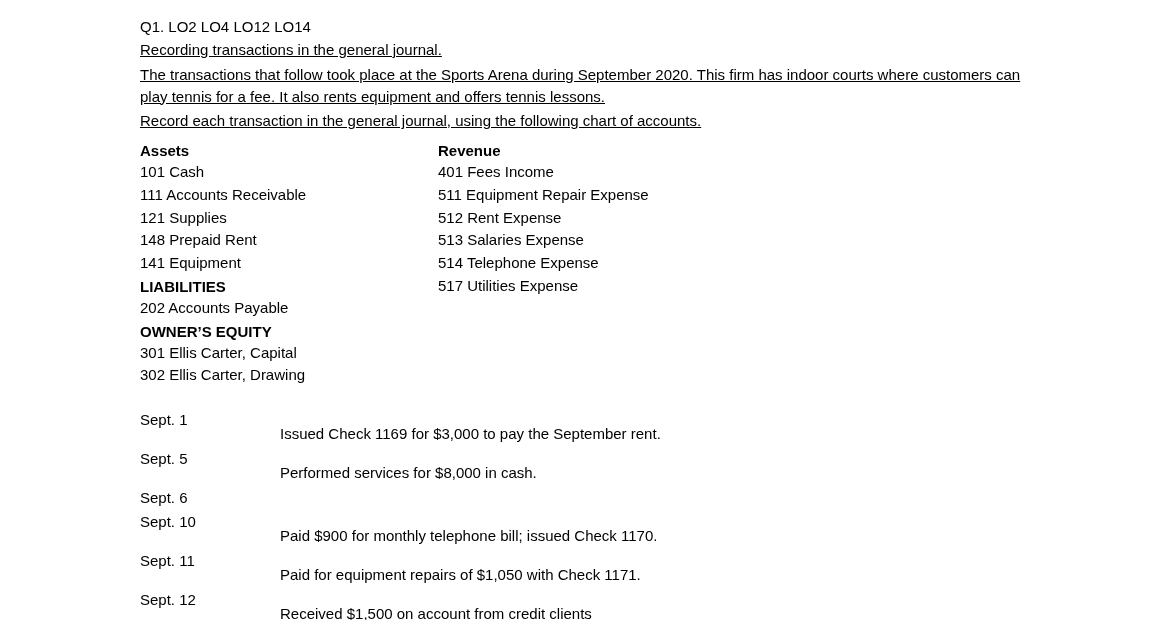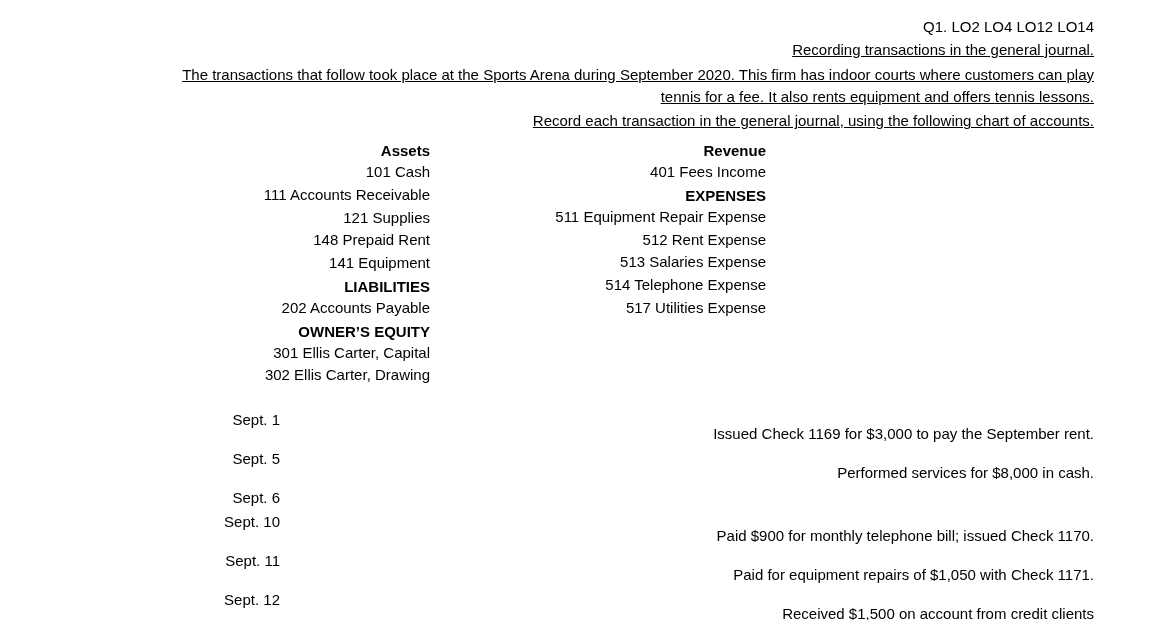--- a/index.html
+++ b/index.html
@@ -12,37 +12,36 @@
       height: 620px;
       background: #ffffff;
       font-family: Arial, sans-serif;
       font-size: 15px;
       color: #000000;
       overflow: hidden;
     }
     .page {
       width: 1170px;
       height: 620px;
-      padding: 18px 76px 18px 140px;
+      padding: 18px 120px 18px 140px;
       overflow: hidden;
-      text-align: right;
     }
     .heading {
       font-size: 15px;
       margin-bottom: 4px;
     }
     .intro-line {
       margin-bottom: 3px;
       line-height: 1.45;
       text-decoration: underline;
     }
     .chart-section {
       display: flex;
       margin-top: 6px;
-      gap: 16px;
+      gap: 8px;
     }
     .col-left {
       width: 290px;
     }
     .col-right {
       width: 320px;
     }
     .section-header {
       font-weight: bold;
       margin-bottom: 2px;
@@ -99,21 +98,20 @@
       <div class="section-header">LIABILITIES</div>
       <div class="account-item">202 Accounts Payable</div>
       <div class="section-header">OWNER’S EQUITY</div>
       <div class="account-item">301 Ellis Carter, Capital</div>
       <div class="account-item">302 Ellis Carter, Drawing</div>
     </div>
 
     <div class="col-right">
       <div class="section-header">Revenue</div>
       <div class="account-item">401 Fees Income</div>
-      <div class="section-header">EXPENSES</div>
       <div class="account-item">511 Equipment Repair Expense</div>
       <div class="account-item">512 Rent Expense</div>
       <div class="account-item">513 Salaries Expense</div>
       <div class="account-item">514 Telephone Expense</div>
       <div class="account-item">517 Utilities Expense</div>
     </div>
   </div>
 
   <div class="transactions">
     <div class="transaction-row">

